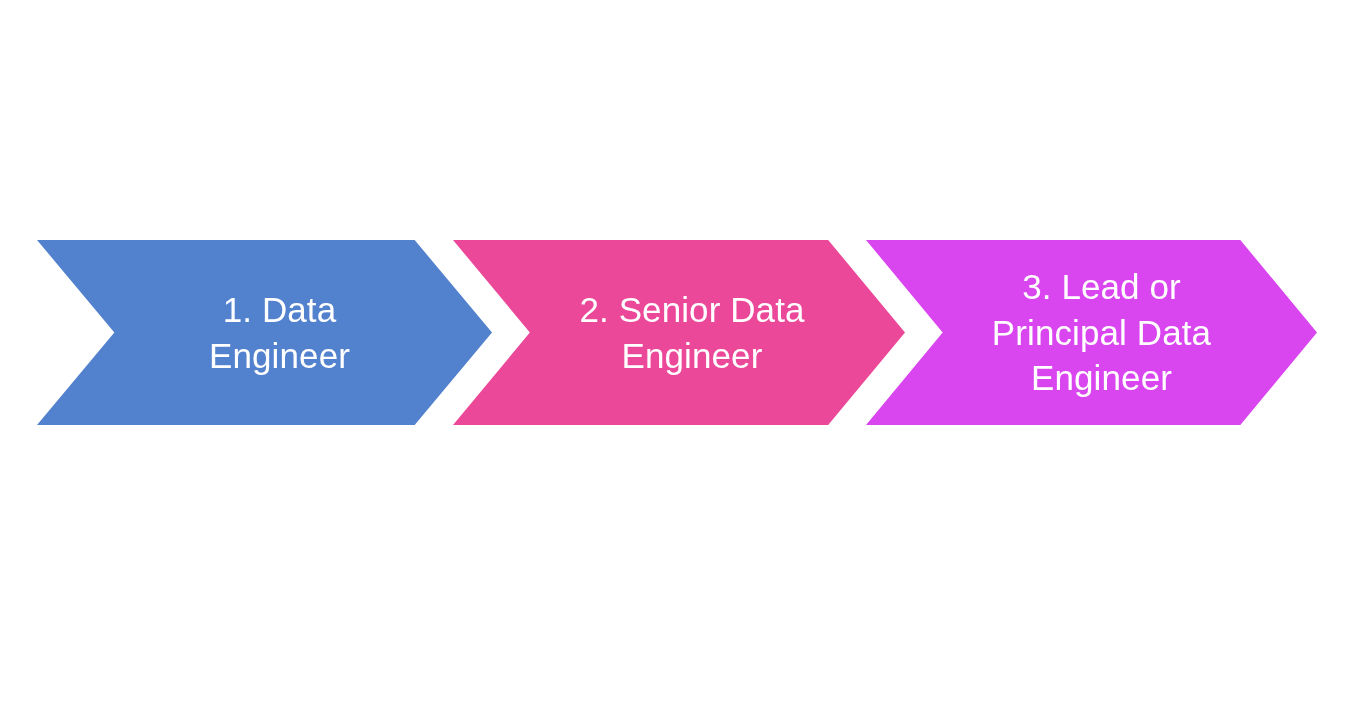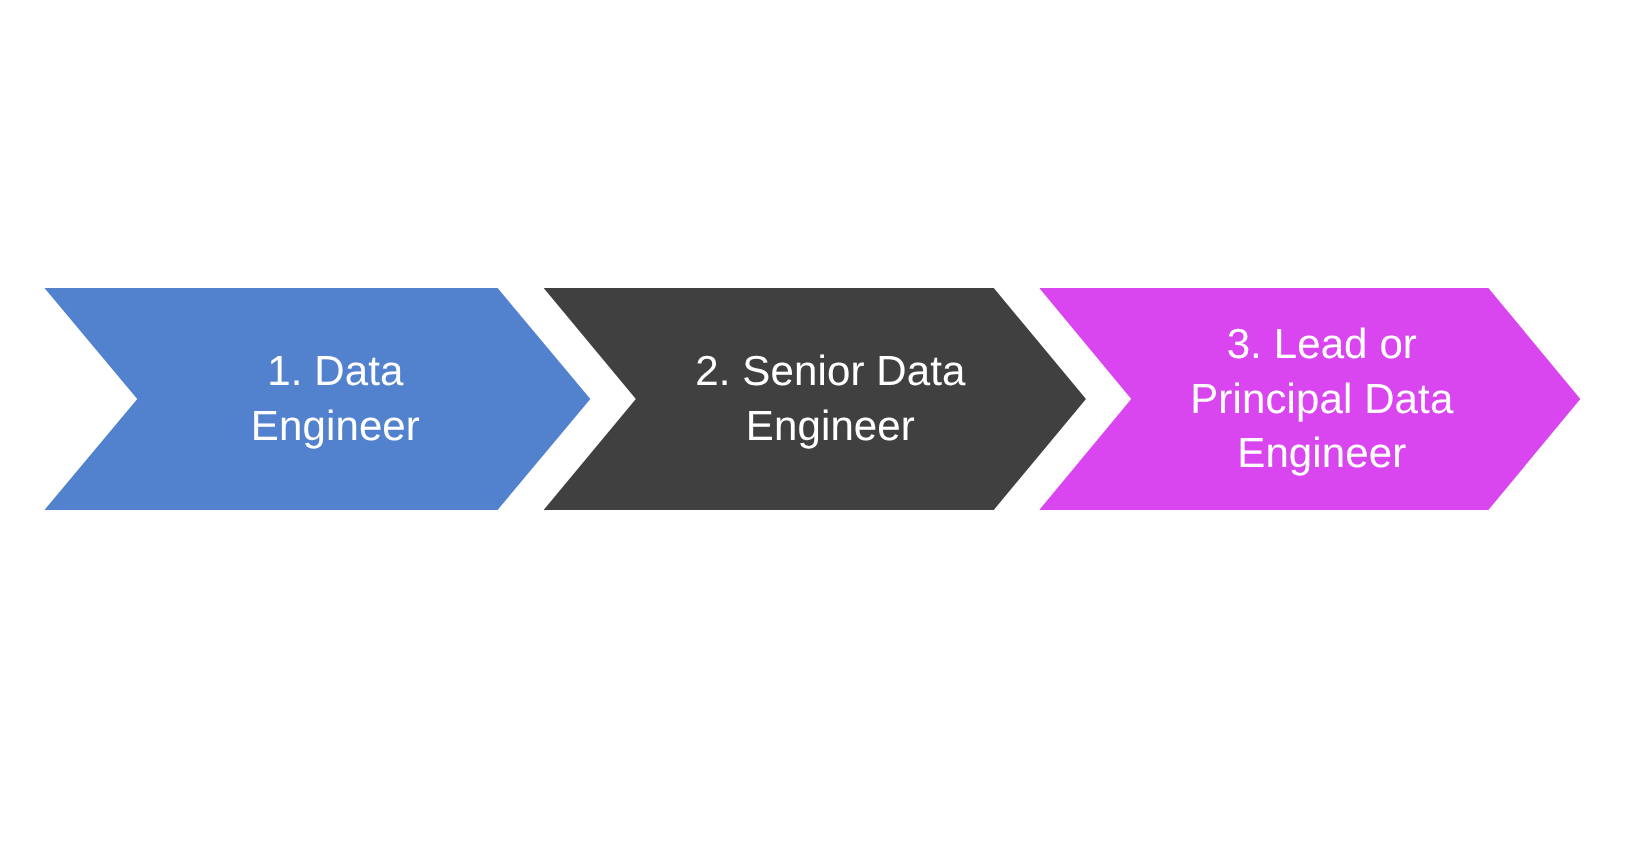--- a/index.html
+++ b/index.html
@@ -59,21 +59,21 @@
 </head>
 <body style="background: rgb(255, 255, 255);">
 
 <div id="canvas">
 
   <div class="chevron" id="chev-0" style="background: rgb(82, 129, 205);">
     <div class="chevron-label" style="color: rgb(255, 255, 255);">1. Data
 Engineer</div>
   </div>
 
-  <div class="chevron" id="chev-1" style="background: #404040;">
+  <div class="chevron" id="chev-1" style="background: #ec4899;">
     <div class="chevron-label" style="color: rgb(255, 255, 255);">2. Senior Data
 Engineer</div>
   </div>
 
   <div class="chevron" id="chev-2" style="background: #d946ef;">
     <div class="chevron-label" style="color: rgb(255, 255, 255);">3. Lead or
 Principal Data
 Engineer</div>
   </div>
 

